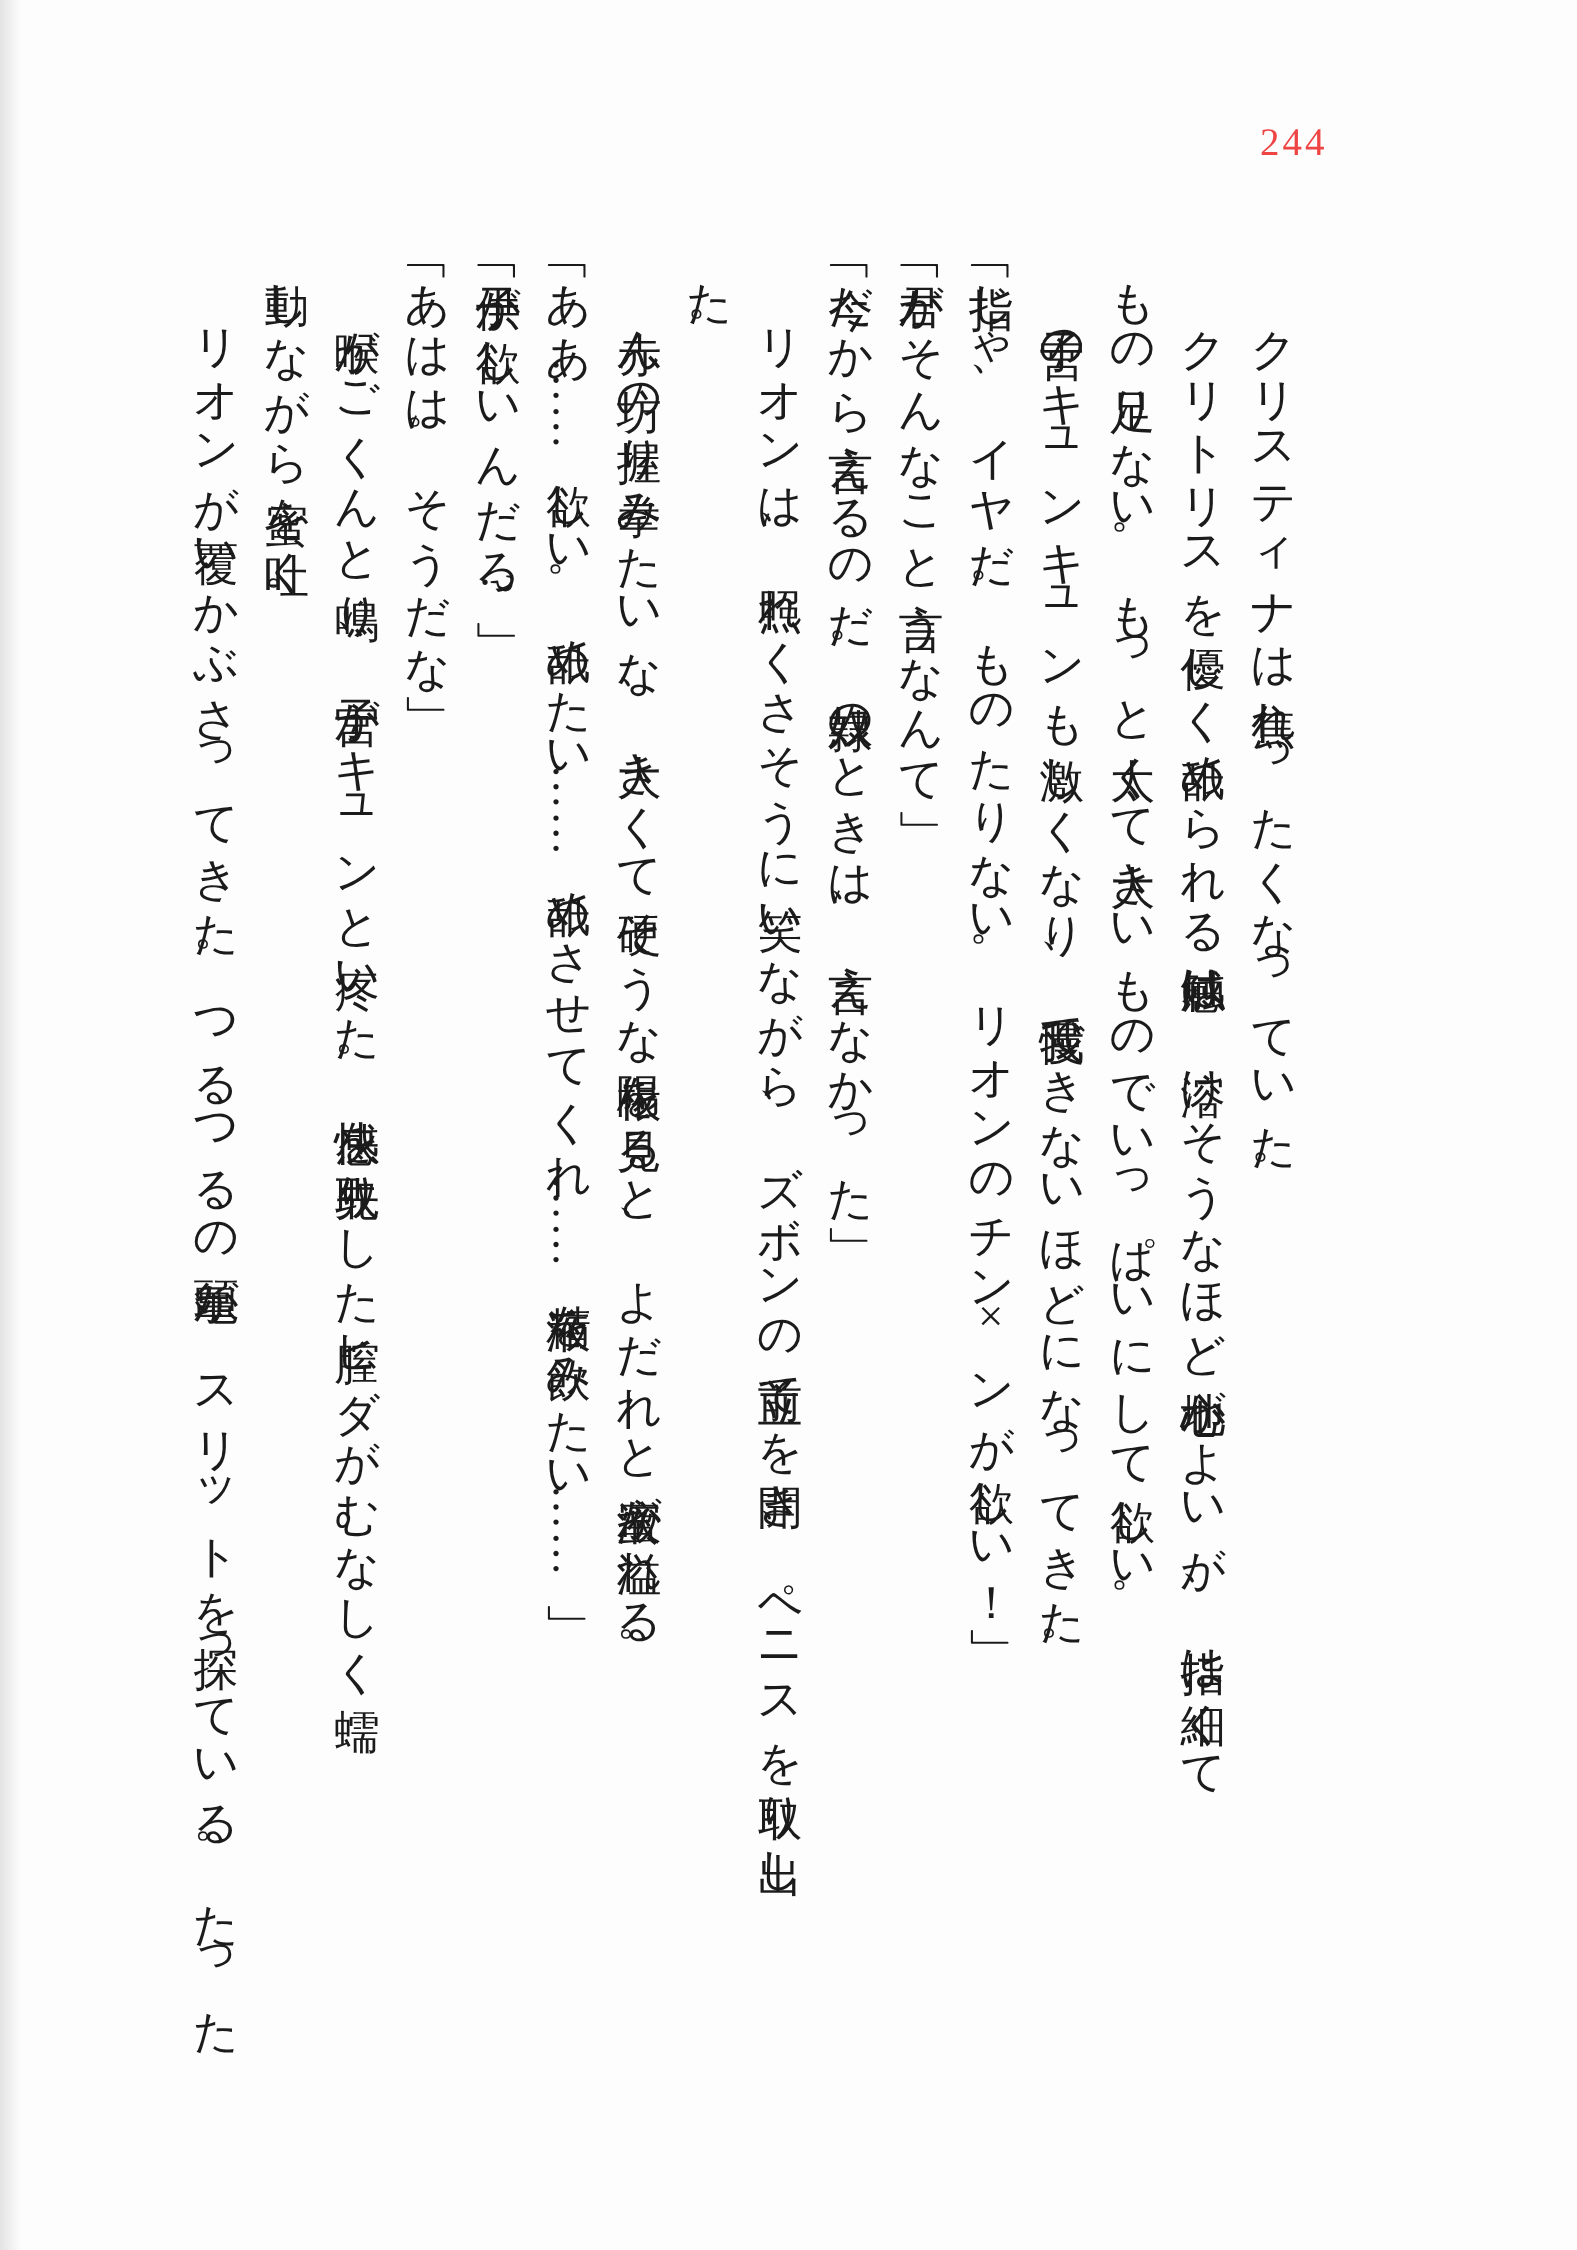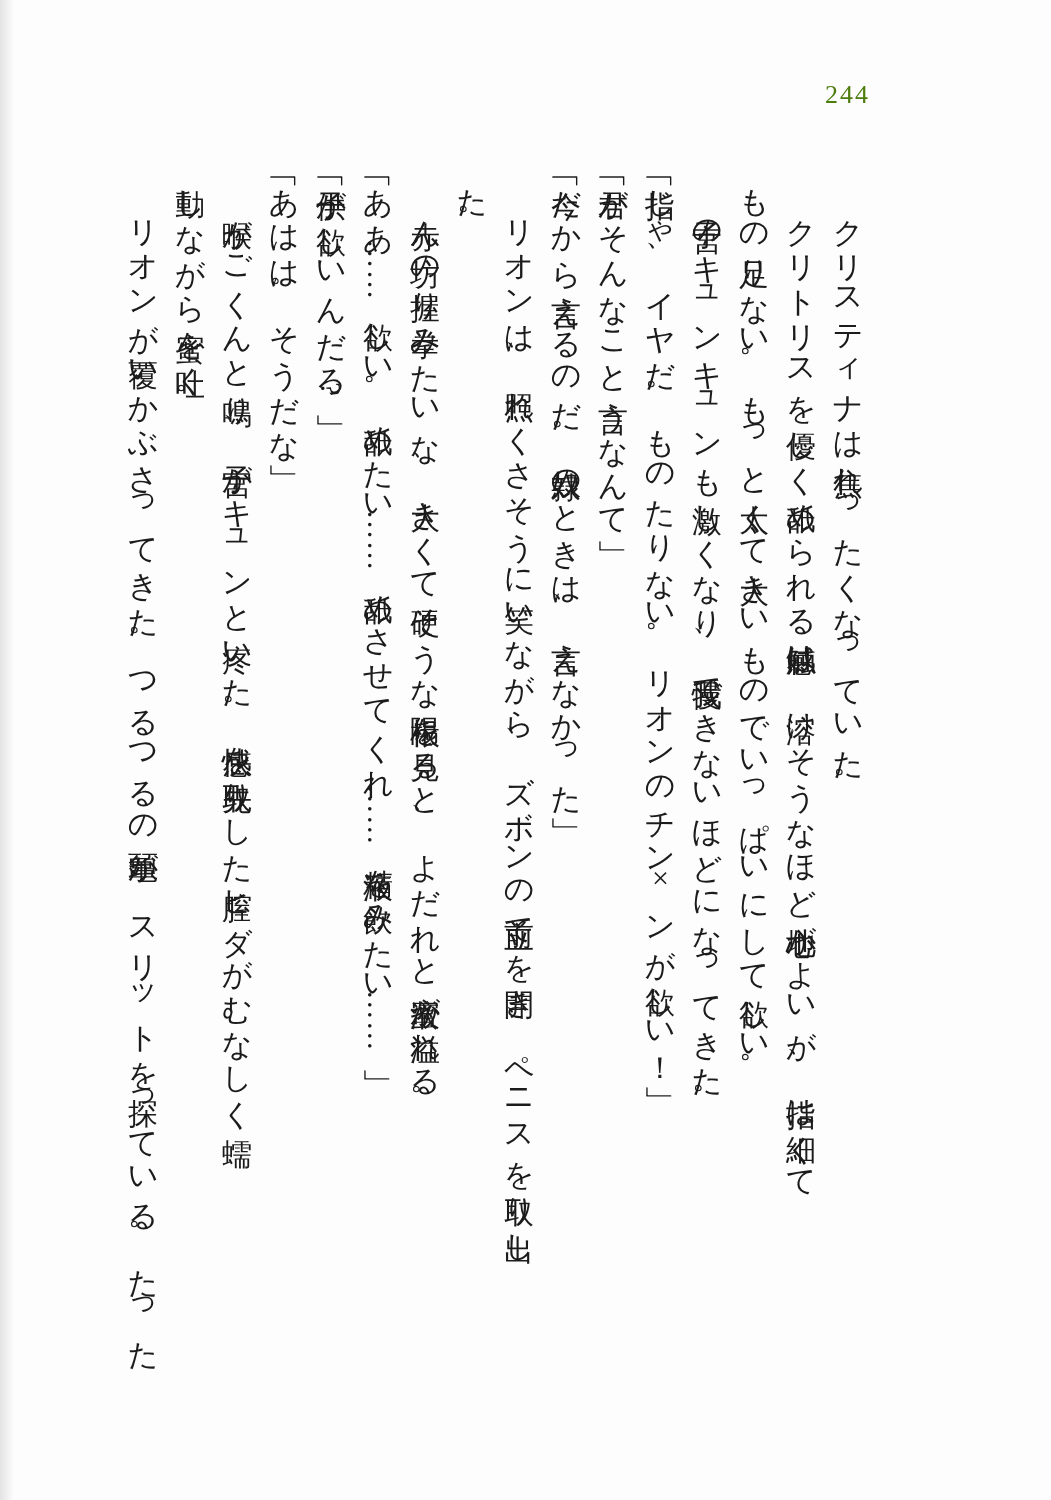--- a/index.html
+++ b/index.html
@@ -12,24 +12,24 @@
     width: 1051px;
     height: 1500px;
     background: #fdfdfd;
     overflow: hidden;
     font-family: "Liberation Serif", "DejaVu Serif", serif;
     color: #1c1c1c;
   }
   .page-number {
     position: absolute;
     top: 80px;
-    right: 181px;
+    right: 166px;
     font-size: 26px;
     letter-spacing: 2px;
-    color: #4d7c0f;
+    color: #ef4444;
   }
   .text-block {
     position: absolute;
     top: 167px;
     right: 179px;
     height: 1180px;
     writing-mode: vertical-rl;
     text-orientation: mixed;
     font-size: 30px;
     line-height: 47px;

